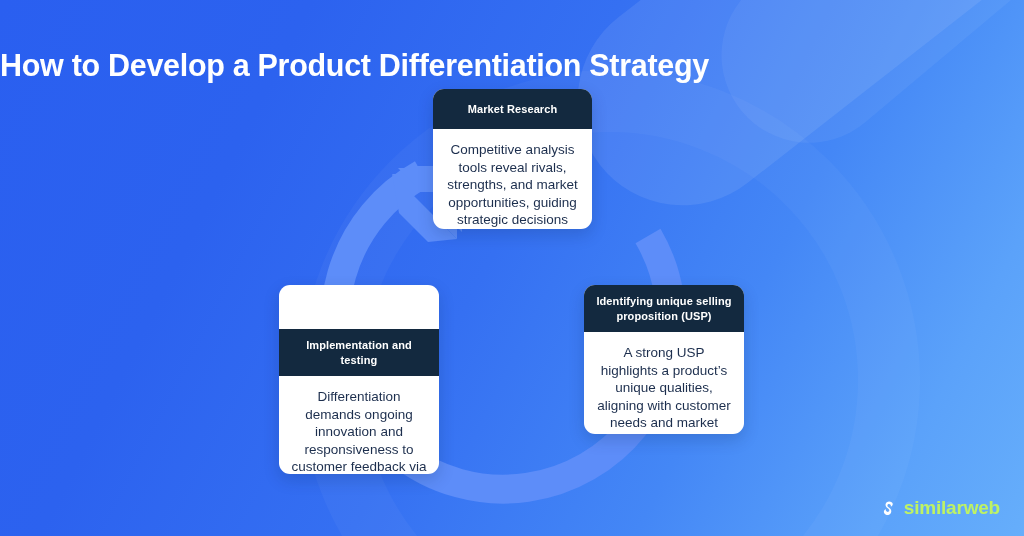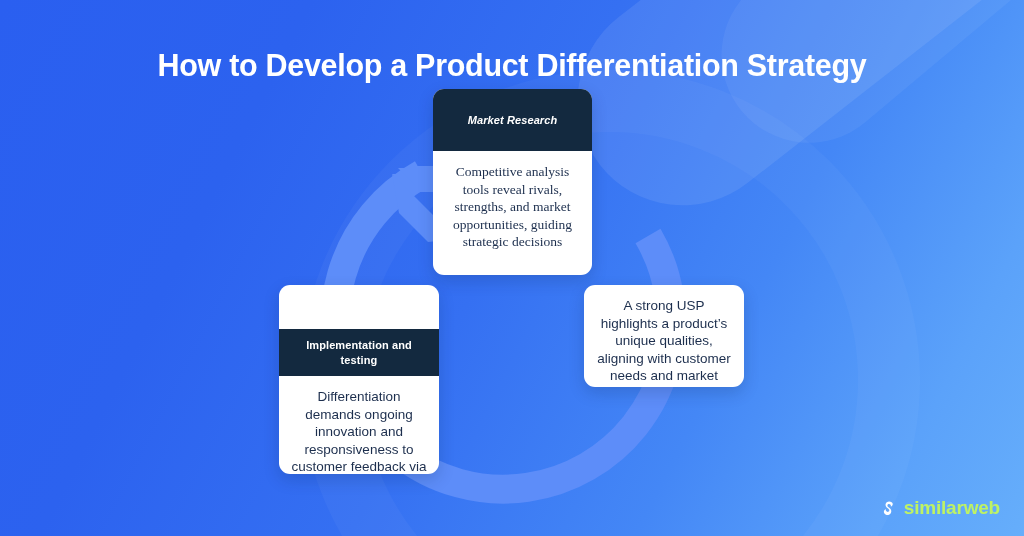--- a/index.html
+++ b/index.html
@@ -68,21 +68,21 @@
     top: 132px;
     width: 388px;
     height: 372px;
   }
   
   .title {
     position: absolute;
     left: 0;
     right: 0;
     top: 25px;
-    text-align: center;
+    text-align: left;
     color: #ffffff;
     font-size: 30.5px;
     font-weight: bold;
     letter-spacing: -0.3px;
     line-height: 40px;
   }
   
   .card {
     position: absolute;
     background: #ffffff;
@@ -106,22 +106,22 @@
   }
   .card-body {
     color: #1c2e4d;
     font-size: 13.5px;
     line-height: 17.5px;
     text-align: center;
     padding: 12px 10px 14px 10px;
     box-sizing: border-box;
   }
   #card-market-research { left: 433px; top: 89px; width: 159px; }
-  #card-market-research .card-header { height: 62px; font-style: italic; }
-  #card-market-research .card-body { height: 124px; font-family: Liberation Serif, serif; }
+  #card-market-research .card-header { height: 40px; }
+  #card-market-research .card-body { height: 100px; }
 
   #card-implementation { left: 279px; top: 285px; width: 160px; }
   #card-implementation .card-header { height: 47px; margin-top: 44px; }
   #card-implementation .card-body { height: 98px; }
 
   #card-usp { left: 584px; top: 285px; width: 160px; }
   #card-usp .card-header { height: 47px; }
   #card-usp .card-body { height: 102px; }
 
   
@@ -167,20 +167,21 @@
     <div class="card-header">Market Research</div>
     <div class="card-body">Competitive analysis tools reveal rivals, strengths, and market opportunities, guiding strategic decisions</div>
   </div>
 
   <div class="card" id="card-implementation">
     <div class="card-header">Implementation and testing</div>
     <div class="card-body">Differentiation demands ongoing innovation and responsiveness to customer feedback via A/B testing</div>
   </div>
 
   <div class="card" id="card-usp">
+    <div class="card-header">Identifying unique selling proposition (USP)</div>
     <div class="card-body">A strong USP highlights a product’s unique qualities, aligning with customer needs and market expectations</div>
   </div>
 
   <div class="logo">
     <svg class="logo-mark" width="18" height="18" viewBox="0 0 24 24">
       <path d="M12 1.4c5.9 0 10.6 4.7 10.6 10.6S17.9 22.6 12 22.6 1.4 17.9 1.4 12 6.1 1.4 12 1.4z" fill="none"></path>
       <path d="M16.8 4.2c-1.9-1.3-4.6-1.4-6.4 0.1-1.9 1.5-2.2 4.2-0.9 6.1 0.9 1.4 2.5 2.1 3.6 3.2 0.9 0.9 0.9 2.5-0.2 3.2-1.1 0.8-2.7 0.4-3.4-0.7-0.5-0.8-0.6-1.8-0.4-2.7-1.3 0.6-2.4 1.8-2.6 3.3-0.2 1.9 1.1 3.7 2.9 4.3 2 0.7 4.4 0.1 5.8-1.5 1.5-1.7 1.6-4.4 0.2-6.2-1-1.3-2.5-2-3.6-3.1-0.9-0.9-0.8-2.5 0.3-3.2 1.1-0.7 2.7-0.3 3.3 0.8 0.5 0.8 0.5 1.8 0.3 2.6 1.4-0.6 2.5-1.9 2.6-3.4 0.1-1.1-0.4-2.2-1.5-2.8z" fill="#ffffff"></path>
     </svg>
     <span class="logo-text">similarweb</span>
   </div>

